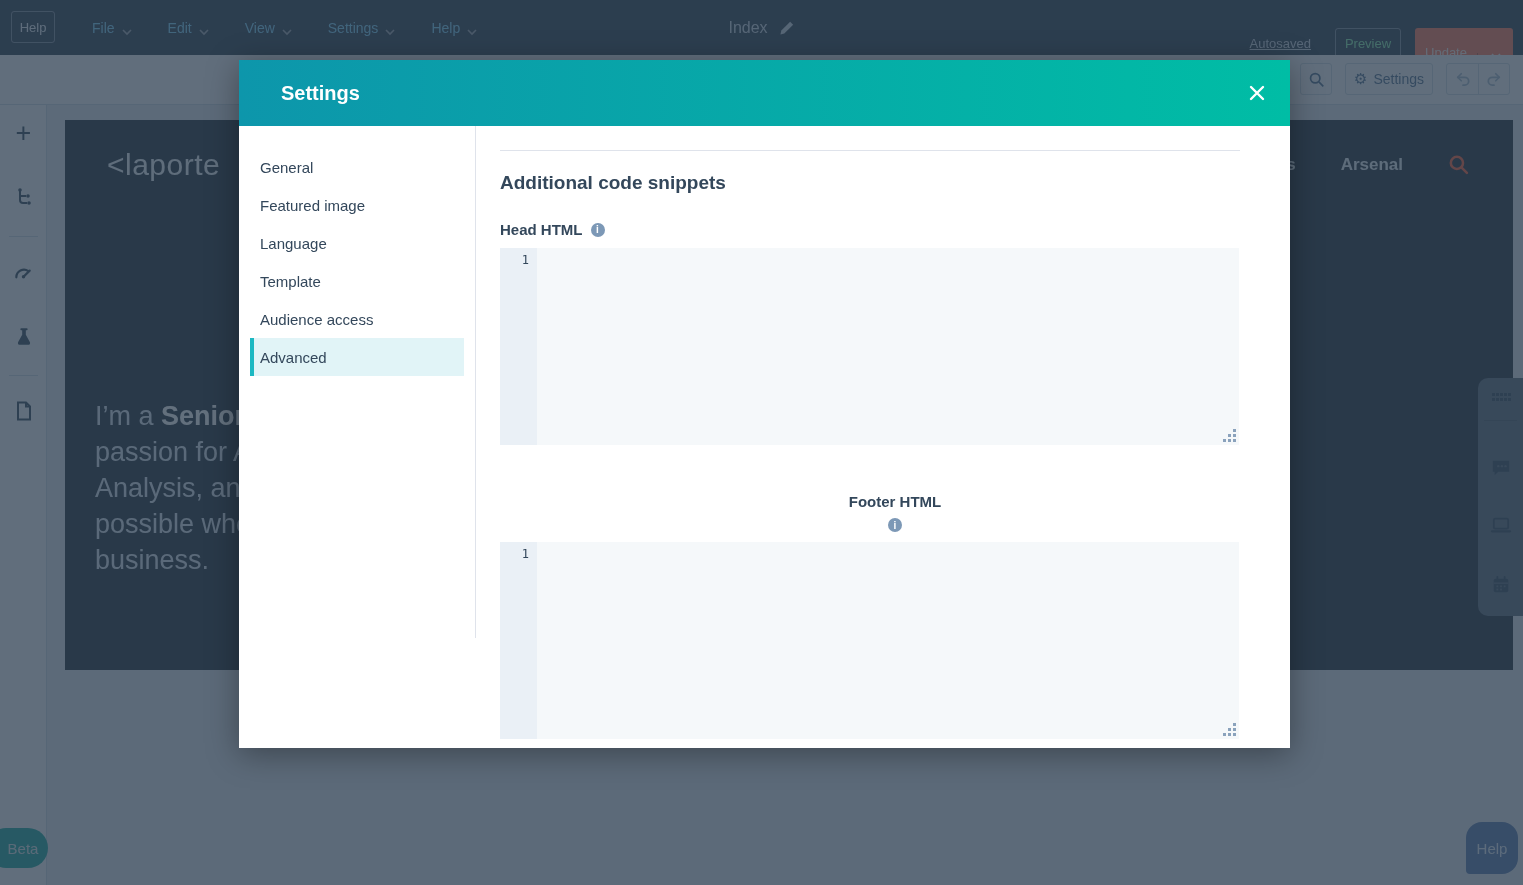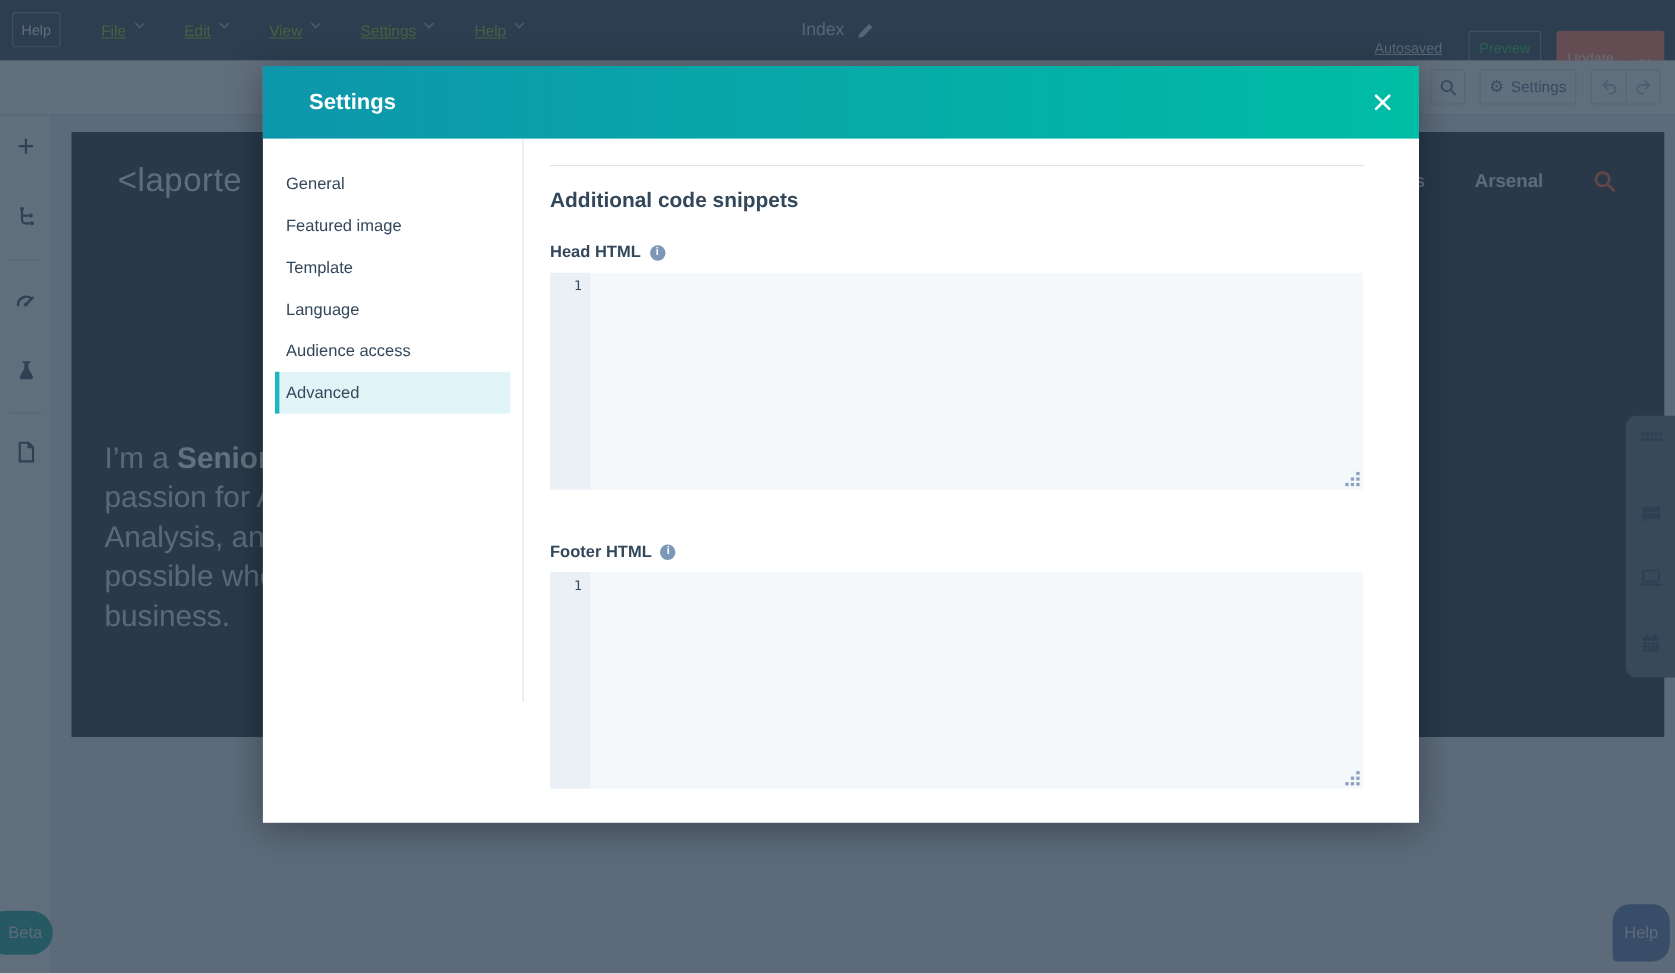--- a/index.html
+++ b/index.html
@@ -6,29 +6,29 @@
   html,body { width:1523px; height:885px; overflow:hidden; background:#e3e8ee;
               font-family:"Liberation Sans", sans-serif; }
   #stage { position:relative; width:1523px; height:885px; overflow:hidden; background:#e3e8ee; }
 
   
   .topbar { position:absolute; left:0; top:0; width:1523px; height:55px; background:#2d3e50; z-index:1; }
   .exit-btn { position:absolute; left:11px; top:11px; width:44px; height:32px;
               border:1px solid rgba(203,214,226,.5); border-radius:3px; color:#eaf0f6;
               font-size:13px; display:flex; align-items:center; justify-content:center; cursor:pointer; }
   .menus { position:absolute; left:92px; top:0; height:55px; display:flex; align-items:center; gap:36px; }
-  .menu-item { display:flex; align-items:flex-start; gap:7px; color:#84cc16; font-size:14px; cursor:pointer;text-decoration:underline; }
+  .menu-item { display:flex; align-items:flex-end; gap:7px; color:#7dd3fc; font-size:14px; cursor:pointer; }
   .menu-item svg { display:block; }
   .title-wrap { position:absolute; left:50%; top:0; transform:translateX(-50%); height:55px;
                 display:flex; align-items:center; gap:11px; }
   .page-title { color:#cbd6e2; font-size:16px; }
   .topbar-right { position:absolute; right:10px; top:16px; height:55px; display:flex; align-items:center; gap:14px; }
   .autosaved { color:#cbd6e2; font-size:13px; text-decoration:underline; cursor:pointer; margin-right:10px; }
   .preview-btn { width:66px; height:32px; border:1px solid rgba(203,214,226,.5); border-radius:3px;
-                 color:#22c55e; font-size:13px; display:flex; align-items:center; justify-content:center; cursor:pointer; }
+                 color:#86efac; font-size:13px; display:flex; align-items:center; justify-content:center; cursor:pointer; }
   .update-btn { height:32px; border-radius:3px; background:#ff7a59; display:flex; align-items:flex-end;
                 overflow:hidden; cursor:pointer; }
   .update-main { width:62px; display:flex; align-items:center; justify-content:center;
                  color:rgba(255,255,255,.85); font-size:13px; }
   .update-caret { width:36px; display:flex; align-items:center; justify-content:center;
                   border-left:1px solid rgba(0,0,0,.25); }
 
   
   .toolbar { position:absolute; left:0; top:55px; width:1523px; height:50px; background:#f5f8fa;
              border-bottom:1px solid #cbd6e2; z-index:1; }
@@ -96,21 +96,21 @@
   .modal-body { display:flex; height:512px; }
   .modal-nav { width:237px; border-right:1px solid #dfe3eb; padding-top:22px; }
   .mnav-item { height:38px; margin:0 11px; display:flex; align-items:center; padding-left:6px;
                border-left:4px solid transparent; font-size:15px; color:#33475b; cursor:pointer; }
   .mnav-item.selected { background:#e1f4f7; border-left-color:#1cb8c2; }
   .modal-content { flex:1; padding-left:24px; }
   .content-topline { margin-top:24px; width:740px; border-top:1px solid #dfe3eb; }
   .section-title { margin-top:21px; font-size:19px; font-weight:700; color:#33475b; }
   .field-label { margin-top:27px; display:flex; align-items:center; gap:8px;
                  font-size:15px; font-weight:700; color:#33475b; }
-  .field-label.second { margin-top:48px; }
+  .field-label.second { margin-top:48px;flex-direction:column; }
   .info-icon { width:14px; height:14px; border-radius:50%; background:#7c98b6; color:#ffffff;
                font-size:10px; font-weight:700; display:flex; align-items:center; justify-content:center;
                font-style:normal; cursor:pointer; }
   .code-editor { margin-top:10px; width:739px; height:197px; display:flex; position:relative; }
   .code-gutter { width:37px; background:#eaf0f6; text-align:right; padding:5px 8px 0 0;
                  font-family:"DejaVu Sans Mono", monospace; font-size:12px; color:#33475b; }
   .code-area { flex:1; background:#f5f8fa; cursor:text; }
   .grip { position:absolute; right:2px; bottom:2px; width:16px; height:16px; cursor:nwse-resize; }
   .grip::after { content:''; position:absolute; right:1px; bottom:1px; width:3px; height:3px; background:#8aa2bc;
       box-shadow:-5px 0 #8aa2bc,-10px 0 #8aa2bc,0 -5px #8aa2bc,-5px -5px #8aa2bc,0 -10px #8aa2bc; }
@@ -304,22 +304,22 @@
       <div class="modal-close">
         <svg width="18" height="18" viewBox="0 0 18 18">
             <path d="M3 3l12 12M15 3L3 15" stroke="#ffffff" stroke-width="2.4" stroke-linecap="round"></path>
           </svg>
       </div>
     </div>
     <div class="modal-body">
       <div class="modal-nav">
         <div class="mnav-item">General</div>
         <div class="mnav-item">Featured image</div>
+        <div class="mnav-item">Language</div>
         <div class="mnav-item">Template</div>
-        <div class="mnav-item">Language</div>
         <div class="mnav-item">Audience access</div>
         <div class="mnav-item selected">Advanced</div>
       </div>
       <div class="modal-content">
         <div class="content-topline"></div>
         <div class="section-title">Additional code snippets</div>
 
         <div class="field-label">
           <span>Head HTML</span>
           <i class="info-icon">i</i>

